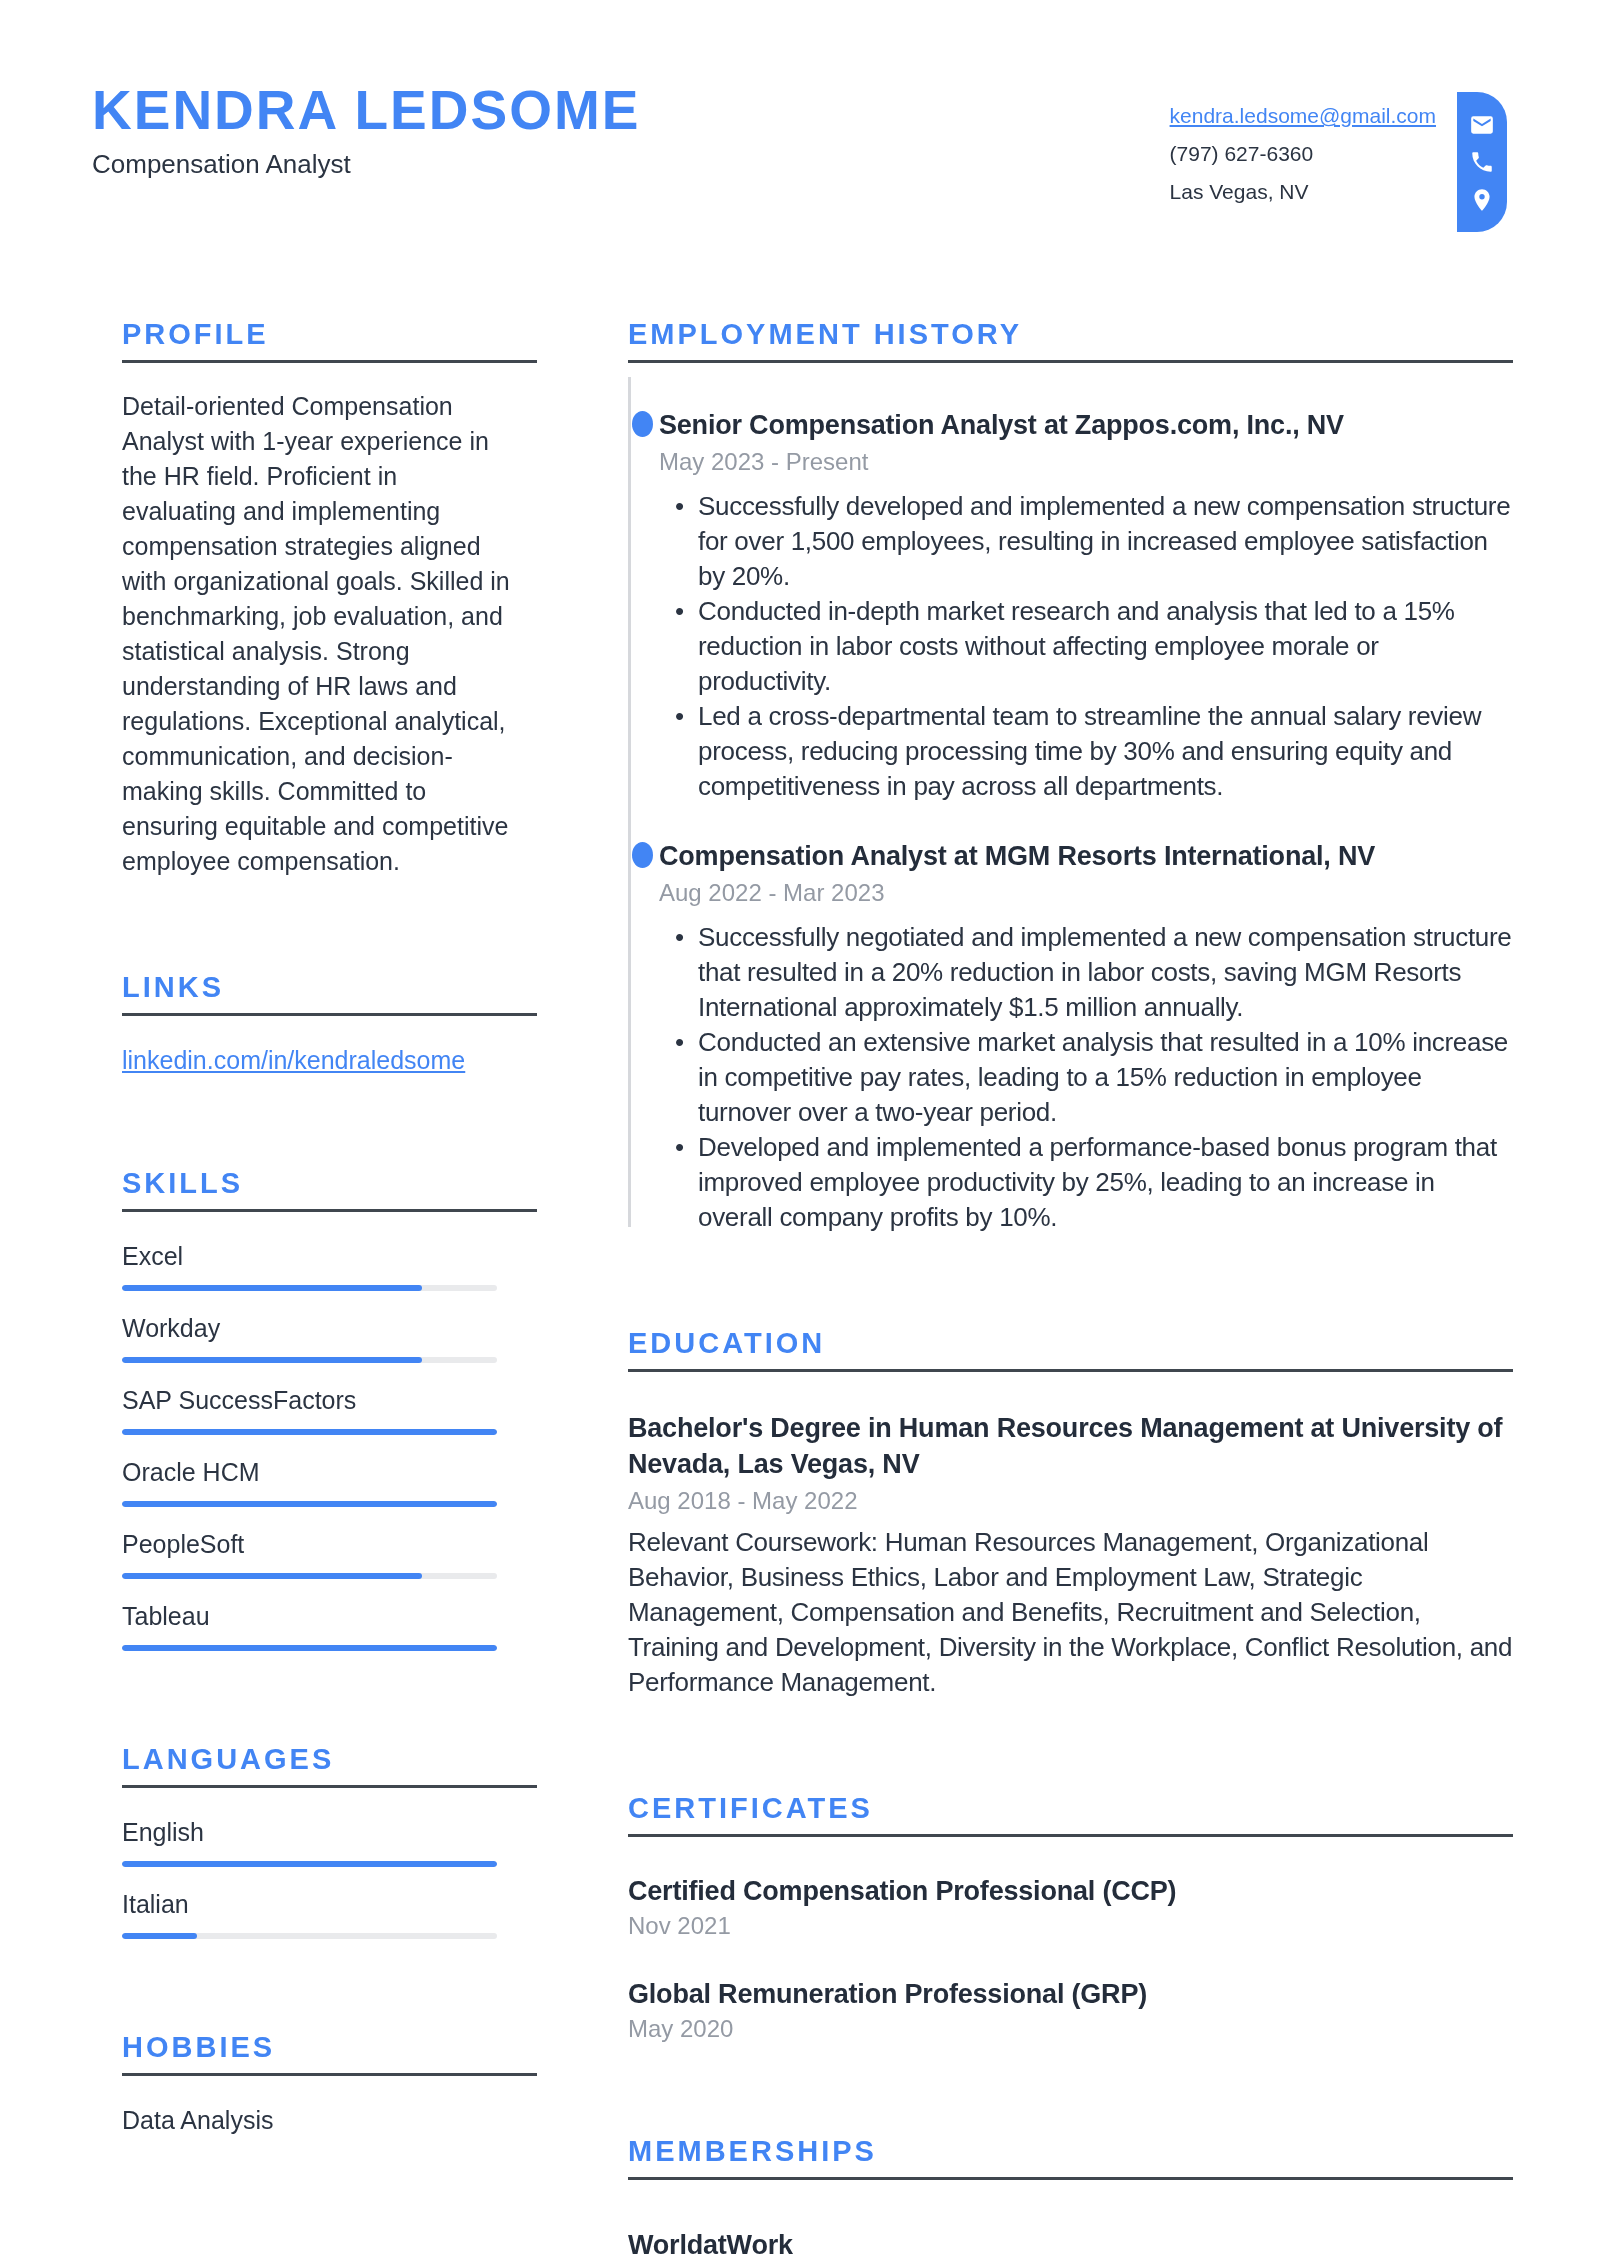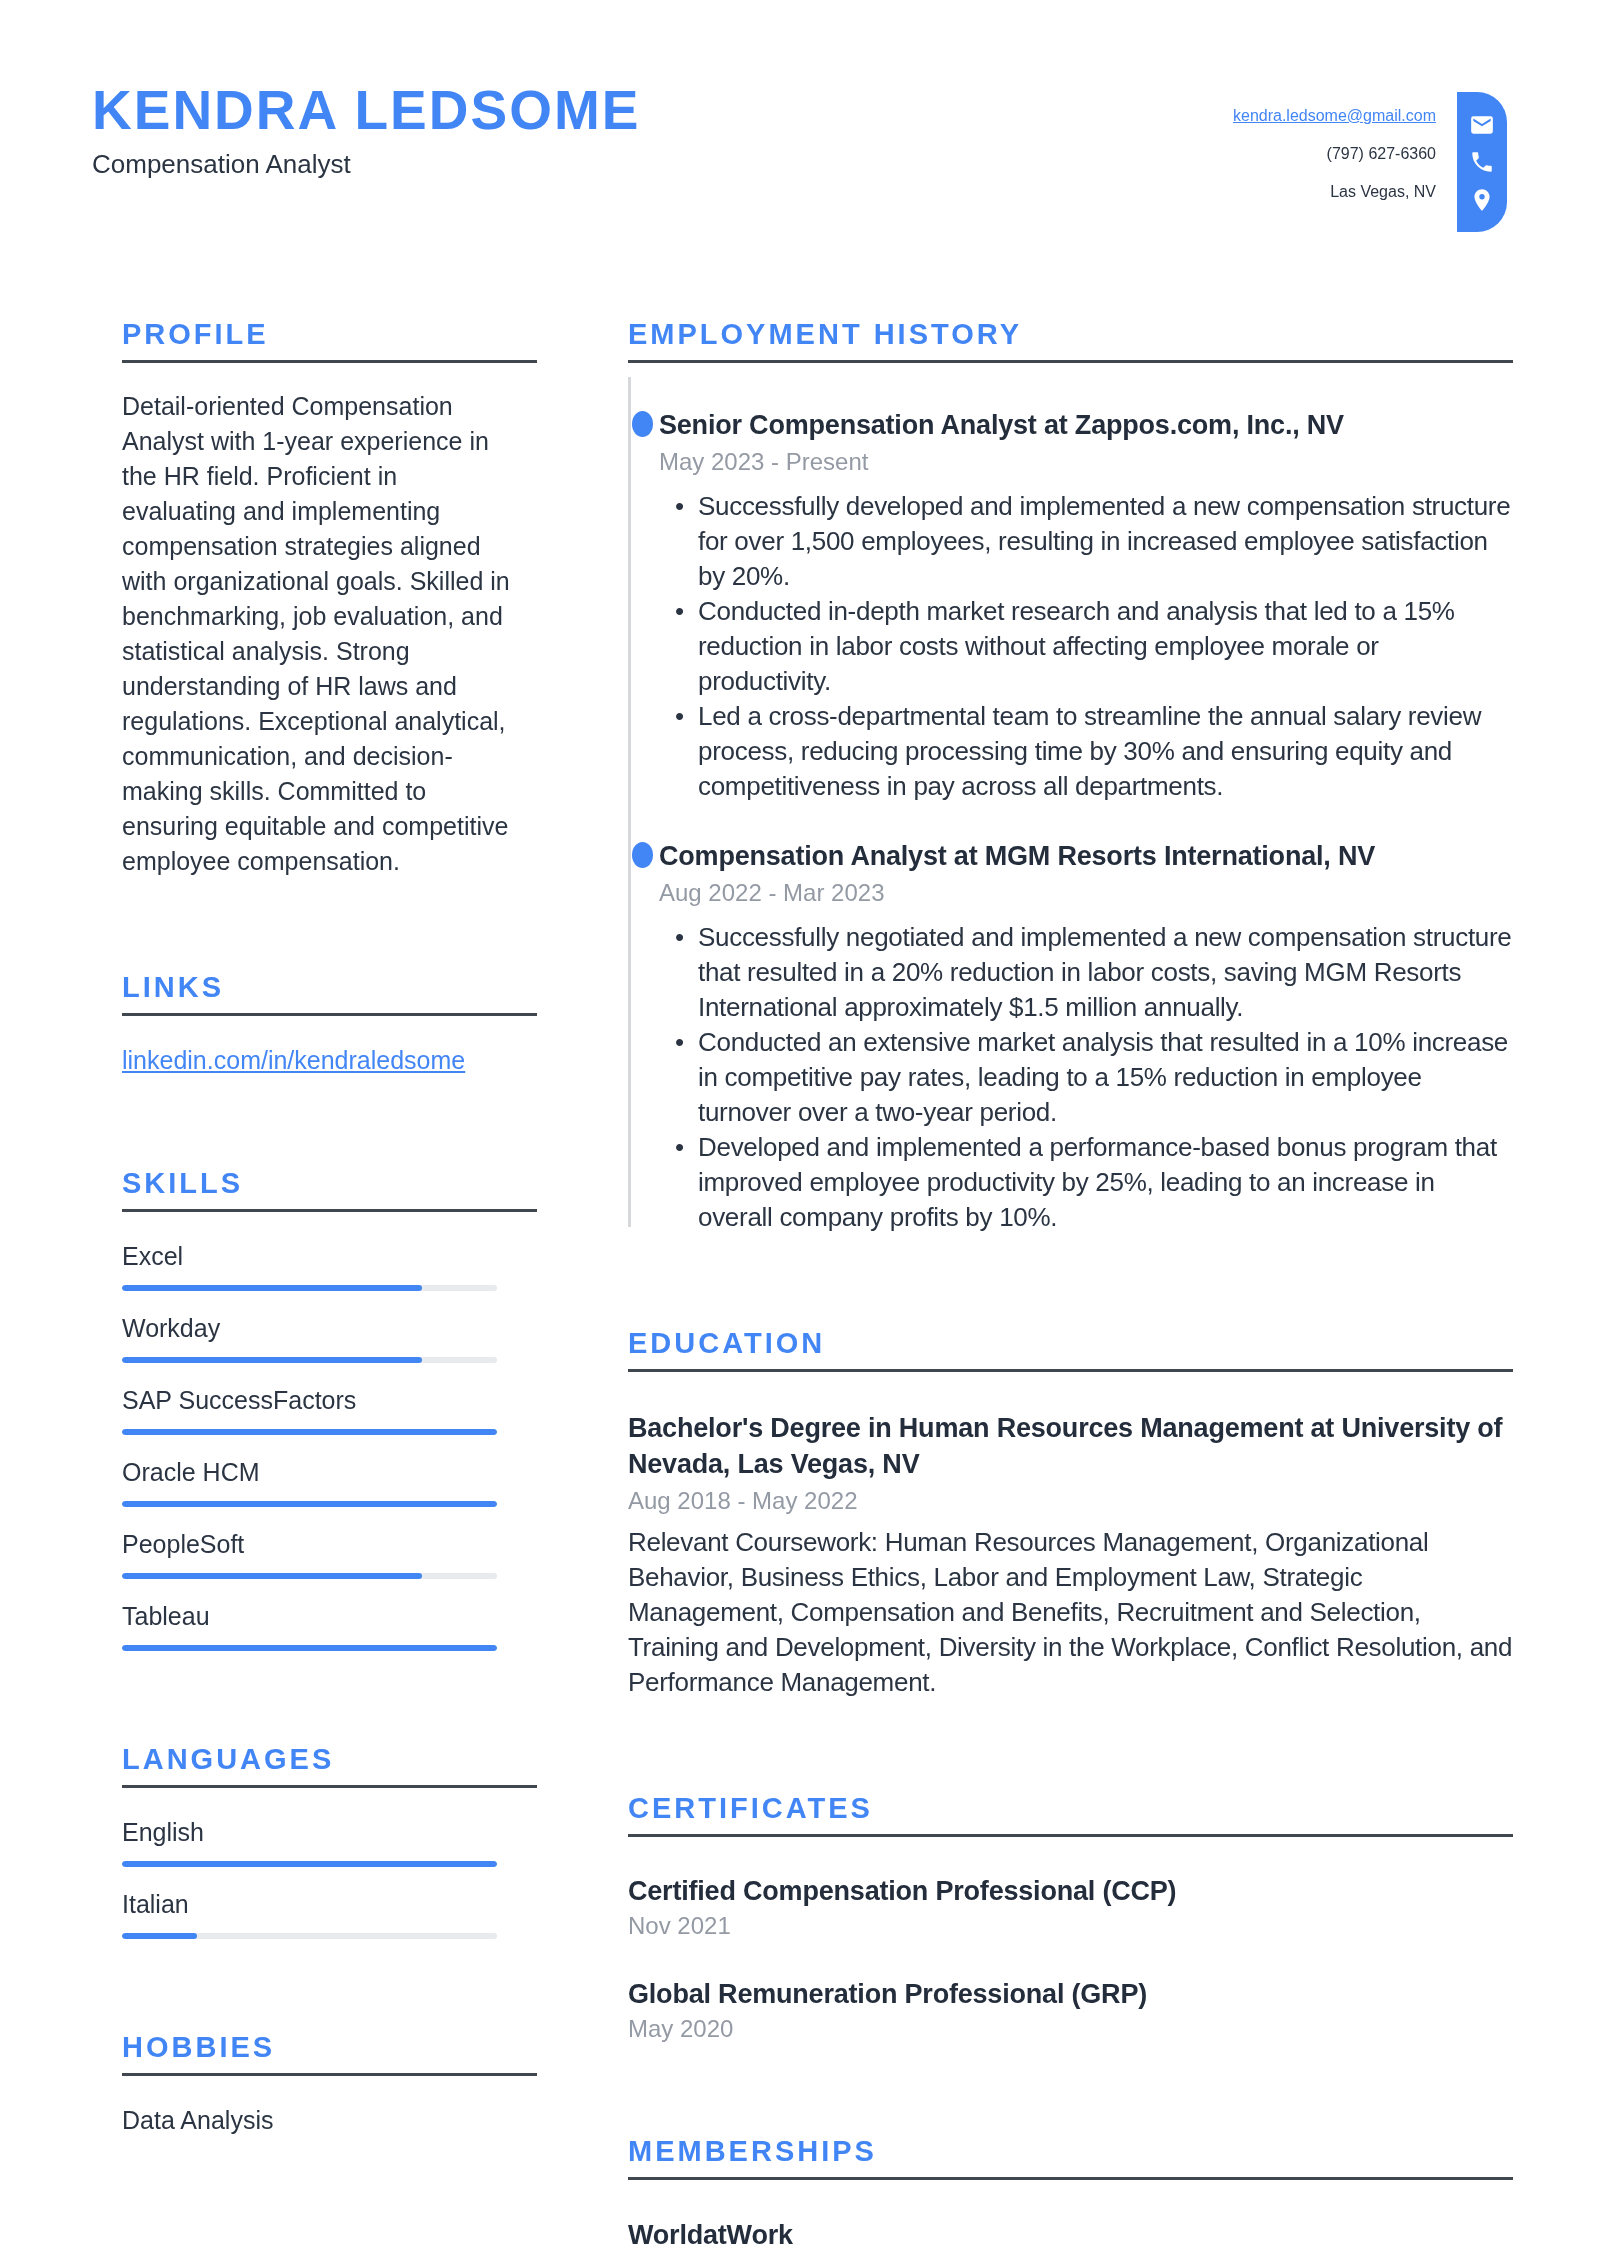--- a/index.html
+++ b/index.html
@@ -10,21 +10,21 @@
   .page{
     width:1600px;height:2261px;position:relative;overflow:hidden;
     background:var(--page-bg);color:var(--text);
     font-family:"Liberation Sans","DejaVu Sans",sans-serif;
   }
   
   .header{position:relative;height:232px;}
   .identity{position:absolute;left:92px;top:80px;}
   .name{margin:0;font-size:55px;line-height:1.12;font-weight:700;color:var(--accent);letter-spacing:2px;}
   .role{font-size:26px;color:var(--text);margin-top:7px;}
-  .contact{position:absolute;right:164px;top:97px;text-align:right;font-size:16px;line-height:38px;color:var(--text);}
+  .contact{position:absolute;right:164px;top:97px;text-align:left;font-size:21px;line-height:38px;color:var(--text);}
   .contact a{color:var(--accent);text-decoration:underline;cursor:pointer;}
   .icon-panel{
     position:absolute;left:1457px;top:92px;width:50px;height:140px;background:var(--accent);
     border-radius:0 30px 30px 0;display:flex;flex-direction:column;align-items:center;
     justify-content:space-evenly;padding:8px 0;box-sizing:border-box;
   }
   .icon-panel svg{width:26px;height:26px;fill:#fff;display:block;}
   
   .columns{display:flex;margin-top:86px;padding:0 60px 0 122px;box-sizing:border-box;}
   .sidebar{flex:0 0 415px;width:415px;}
@@ -52,21 +52,21 @@
   .dot{position:absolute;left:-27px;top:4px;width:21px;height:26px;border-radius:50%;background:var(--accent);}
   .entry-title{margin:0;font-size:27px;font-weight:700;color:#242d3b;line-height:36px;letter-spacing:-0.2px;}
   .date{font-size:24px;color:var(--muted);margin-top:5px;line-height:28px;}
   .bullets{list-style:none;margin:13px 0 0;padding:0 0 0 16px;}
   .bullets li{position:relative;padding-left:23px;font-size:26px;line-height:35px;letter-spacing:-0.3px;}
   .bullets li::before{content:"\2022";position:absolute;left:0;}
   .edu-entry{margin-top:38px;}
   .edu-desc{font-size:26px;line-height:35px;letter-spacing:-0.3px;margin-top:10px;}
   .cert{margin-top:36px;}
   .cert .date{margin-top:3px;}
-  .membership{font-size:27px;font-weight:700;color:#242d3b;line-height:34px;margin-top:38px;letter-spacing:-0.2px;}
+  .membership{font-size:27px;font-weight:700;color:#242d3b;line-height:34px;margin-top:48px;letter-spacing:-0.2px;}
   .membership + .membership{margin-top:20px;}
 </style>
 </head>
 <body>
 
 <div class="page">
 
   <header class="header">
     <div class="identity">
       <h1 class="name">KENDRA LEDSOME</h1>

